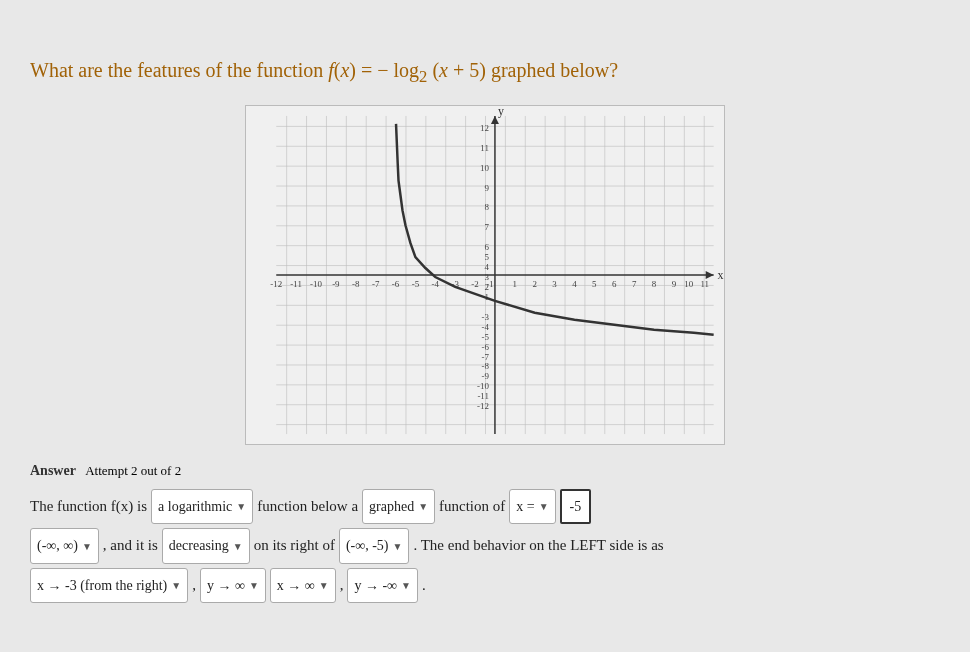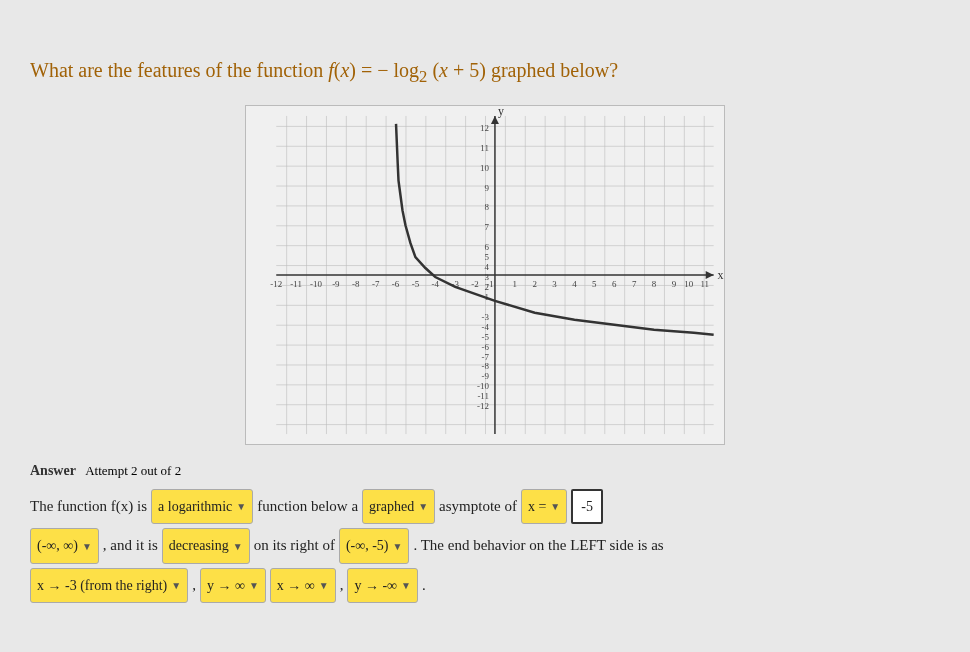--- a/index.html
+++ b/index.html
@@ -45,21 +45,21 @@
       display: flex;
       flex-wrap: wrap;
       align-items: center;
       gap: 4px;
     }
     .inline-select {
       display: inline-flex;
       align-items: center;
       border: 1px solid #aaa;
       border-radius: 3px;
-      background: #fde047;
+      background: #ffffff;
       padding: 2px 6px;
       font-size: 14px;
       font-family: Georgia, serif;
       cursor: pointer;
       position: relative;
       min-width: 30px;
     }
     .inline-select-value {
       font-size: 14px;
       font-family: Georgia, serif;
@@ -201,21 +201,21 @@
       <span class="inline-select-arrow">▼</span>
     </span>
 
     <span class="text-span">function below a</span>
 
     <span class="inline-select">
       <span class="inline-select-value">graphed</span>
       <span class="inline-select-arrow">▼</span>
     </span>
 
-    <span class="text-span">asymptote of</span>
+    <span class="text-span">function of</span>
 
     <span class="inline-select">
       <span class="inline-select-value">x =</span>
       <span class="inline-select-arrow">▼</span>
     </span>
 
     <span class="boxed-value">-5</span>
 
   </div>
 

